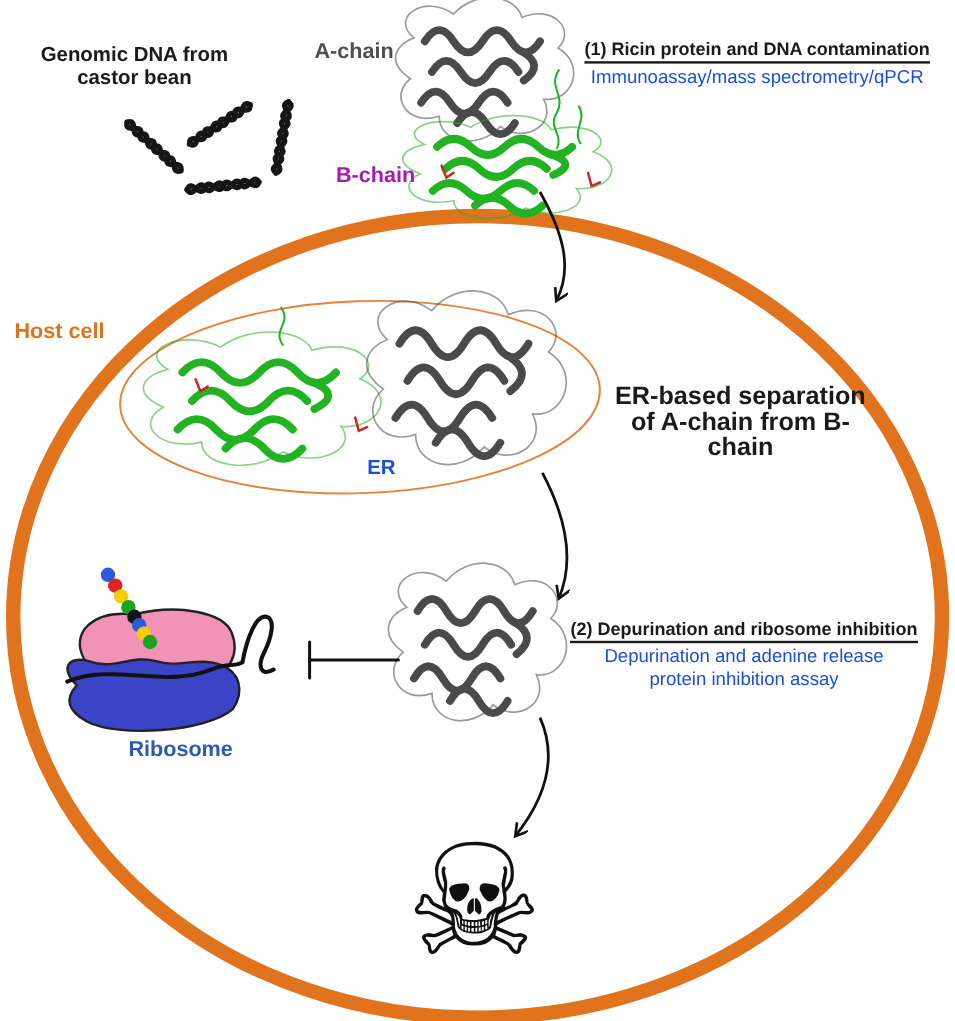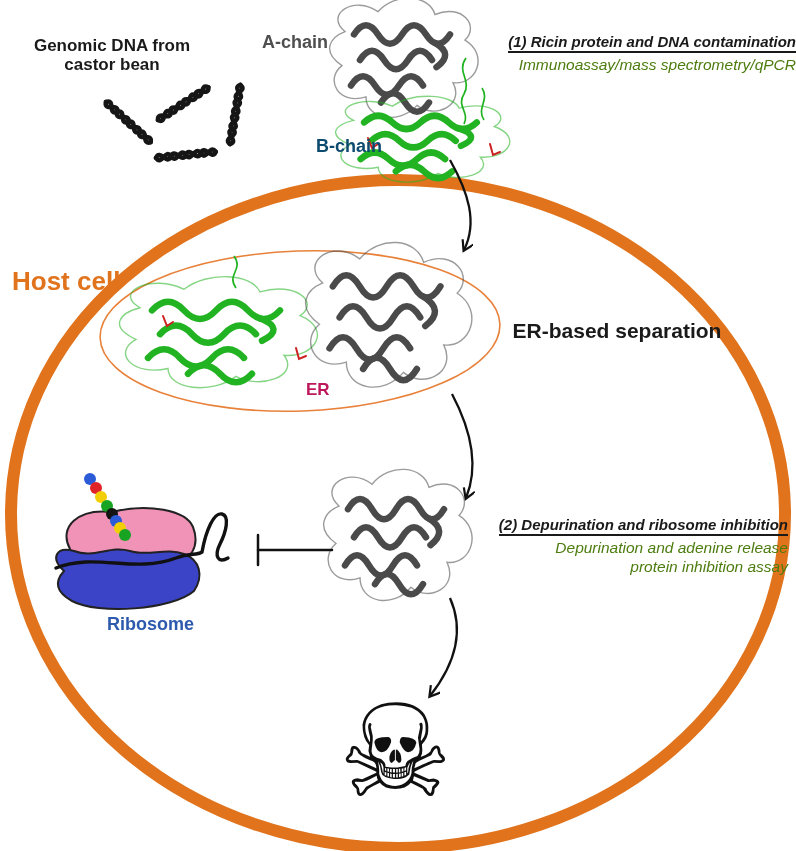--- a/index.html
+++ b/index.html
@@ -7,33 +7,33 @@
     position:relative;width:796px;height:851px;background:#ffffff;
     font-family:"Liberation Sans",sans-serif;overflow:hidden;padding-left:20px;
   }
   .abs{position:absolute;}
   svg.layer{position:absolute;left:0;top:0;}
   .txt{color:#1a1a1a;}
   .bold{font-weight:bold;}
   .center{text-align:center;}
   .lbl-dna{left:28px;top:36px;width:168px;font-size:17px;line-height:19px;}
   .lbl-achain{left:262px;top:32px;font-size:18px;color:#4f4f4f;}
-  .lbl-bchain{left:280px;top:136px;font-size:18px;color:#0c4a6e;margin-left:36px;}
-  .lbl-host{left:12px;top:266px;font-size:26px;color:#e0731c;}
-  .lbl-er{left:306px;top:380px;font-size:17px;color:#be185d;}
+  .lbl-bchain{left:280px;top:136px;font-size:18px;color:#a21caf;}
+  .lbl-host{left:12px;top:266px;font-size:18px;color:#e0731c;}
+  .lbl-er{left:306px;top:380px;font-size:17px;color:#1d4ed8;}
   .lbl-ersep{left:512px;top:320px;width:210px;font-size:21px;line-height:21px;}
   .lbl-ribosome{left:62px;top:614px;font-size:18px;color:#2e5aae;margin-left:45px;}
-  .step{position:absolute;text-align:right;font-style:italic;}
+  .step{position:absolute;text-align:center;}
   .step1{left:466px;top:33px;width:330px;}
   .step2{left:452px;top:516px;width:336px;}
   .step3{left:448px;top:704px;width:260px;}
   .step-title{display:inline-block;font-weight:bold;font-size:15px;color:#1a1a1a;
     border-bottom:2px solid #1a1a1a;padding-bottom:1px;margin-bottom:2px;white-space:nowrap;}
   .step3 .step-title{font-size:15.5px;}
-  .assay-line{font-size:15.5px;line-height:19px;color:#4d7c0f;}
+  .assay-line{font-size:15.5px;line-height:19px;color:#1d4ed8;}
   .skull{left:338px;top:688px;font-size:128px;line-height:1;color:#101010;
     font-family:"DejaVu Sans",sans-serif;}
   .p-coil{fill:none;stroke:currentColor;stroke-width:6.5;stroke-linecap:round;vector-effect:non-scaling-stroke;}
   .p-thin{fill:none;stroke:currentColor;stroke-width:1.4;opacity:.55;vector-effect:non-scaling-stroke;}
   .dna-s{fill:none;stroke:#161616;stroke-width:4.6;stroke-linecap:round;}
   .arrow{fill:none;stroke:#111;stroke-width:2.3;}
   .tbar{fill:none;stroke:#111;stroke-width:2.5;stroke-linecap:round;}
   .mrna{fill:none;stroke:#111;stroke-width:3.4;stroke-linecap:round;}
   .redres{fill:none;stroke:#cc2222;stroke-width:2;stroke-linecap:round;}
   .gtail{fill:none;stroke:#22b322;stroke-width:1.7;}
@@ -136,20 +136,21 @@
     <span class="step-title">(1) Ricin protein and DNA contamination</span>
     <div class="assay-line">Immunoassay/mass spectrometry/qPCR</div>
   </div>
 
   <div class="abs bold lbl-host">Host cell</div>
 
   <div class="abs bold lbl-er">ER</div>
 
   <div class="abs txt bold center lbl-ersep">
     <div>ER-based separation</div>
+    <div>of A-chain from B-chain</div>
   </div>
 
   <div class="abs bold lbl-ribosome">Ribosome</div>
 
   <div class="step step2">
     <span class="step-title">(2) Depurination and ribosome inhibition</span>
     <div class="assay-line">Depurination and adenine release</div>
     <div class="assay-line">protein inhibition assay</div>
   </div>
 

